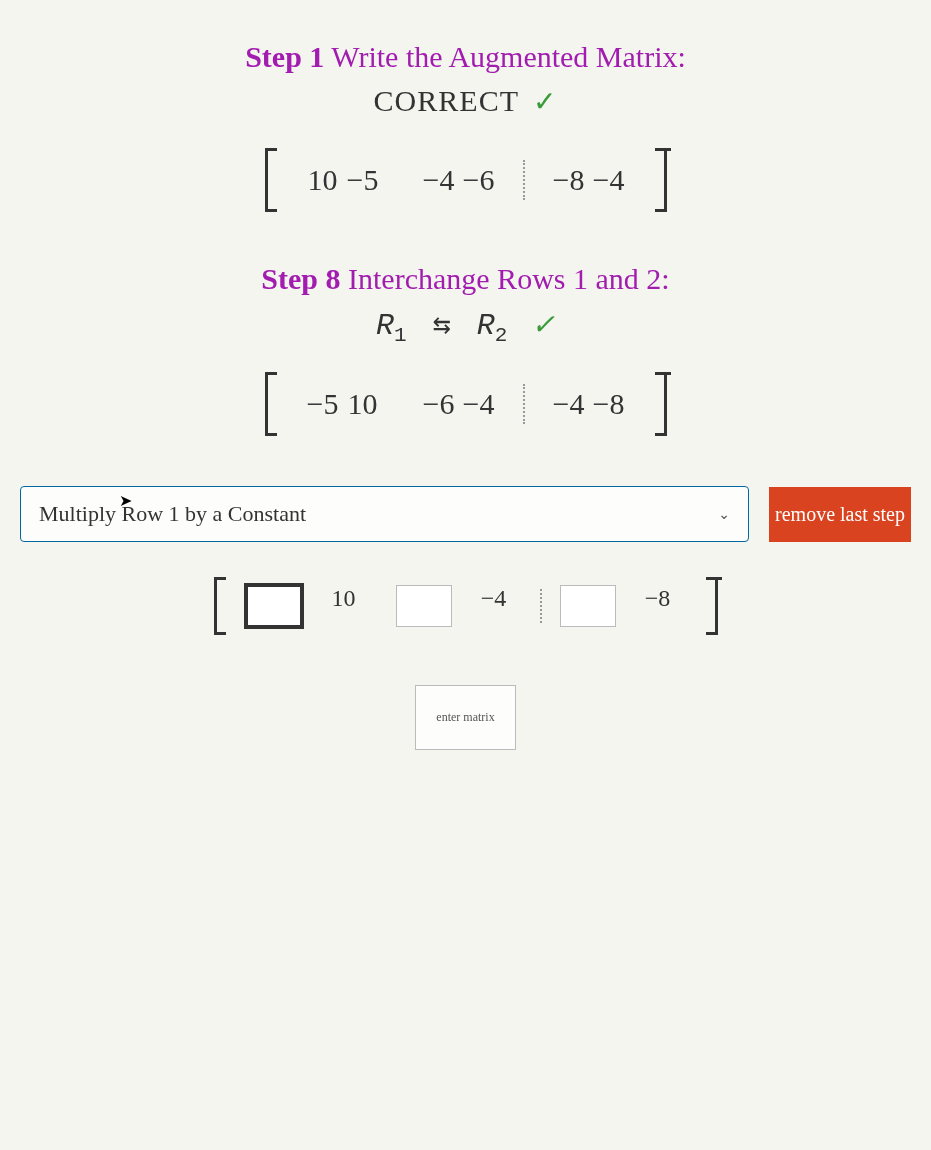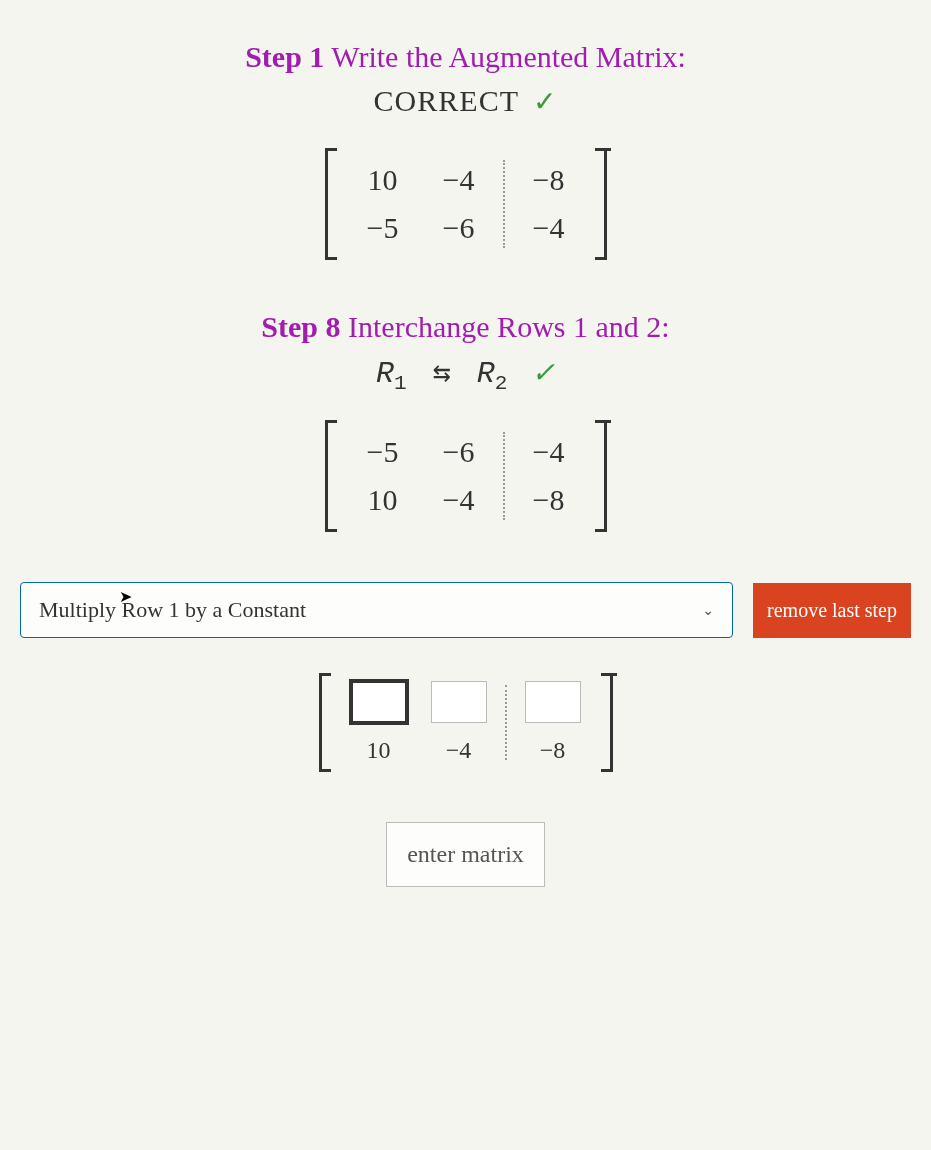--- a/index.html
+++ b/index.html
@@ -59,21 +59,21 @@
     position: absolute;
     height: 3px;
     width: 12px;
     background: #333;
   }
   .bracket-l .tick-top { top:0; left:4px; }
   .bracket-l .tick-bot { bottom:0; left:4px; }
   .bracket-r .tick-top { top:0; right:4px; }
   .bracket-r .tick-bot { bottom:0; right:4px; }
   .matrix-body { display: flex; padding: 8px 10px; }
-  .mcol { display: flex; flex-direction: column; align-items: flex-start; padding: 0 18px; }
+  .mcol { display: flex; flex-direction: row; align-items: flex-start; padding: 0 18px; }
   .mcol .cell { line-height: 1.6; min-width: 40px; text-align: center; }
   .aug-divider {
     width: 0;
     border-left: 2px dotted #999;
     margin: 4px 6px;
   }
   .operation-line {
     font-size: 30px;
     font-style: italic;
     font-family: Liberation Mono, monospace;
@@ -107,21 +107,21 @@
     left: 98px;
     top: 4px;
     font-size: 16px;
     color: #000;
     font-style: normal;
   }
   .remove-btn {
     background: #d9431f;
     color: #fff;
     border: none;
-    padding: 16px 14px;
+    padding: 16px 6px;
     font-size: 20px;
     font-family: Georgia, serif;
     cursor: pointer;
   }
   .input-matrix .cell-input {
     width: 56px;
     height: 42px;
     border: 1px solid #bbb;
     background: #fff;
     text-align: center;
@@ -134,22 +134,22 @@
   }
   .input-matrix .cell-static {
     font-size: 24px;
     min-width: 56px;
     text-align: center;
   }
   .input-matrix .mcol { gap: 14px; padding: 0 12px; }
   .enter-btn {
     border: 1px solid #bbb;
     background: #fdfdfb;
-    padding: 18px 20px;
-    font-size: 24px;
+    padding: 24px 20px;
+    font-size: 12px;
     font-family: Georgia, serif;
     color: #555;
     cursor: pointer;
     margin-top: 20px;
   }
 </style>
 </head>
 <body>
 
 <div class="container">

